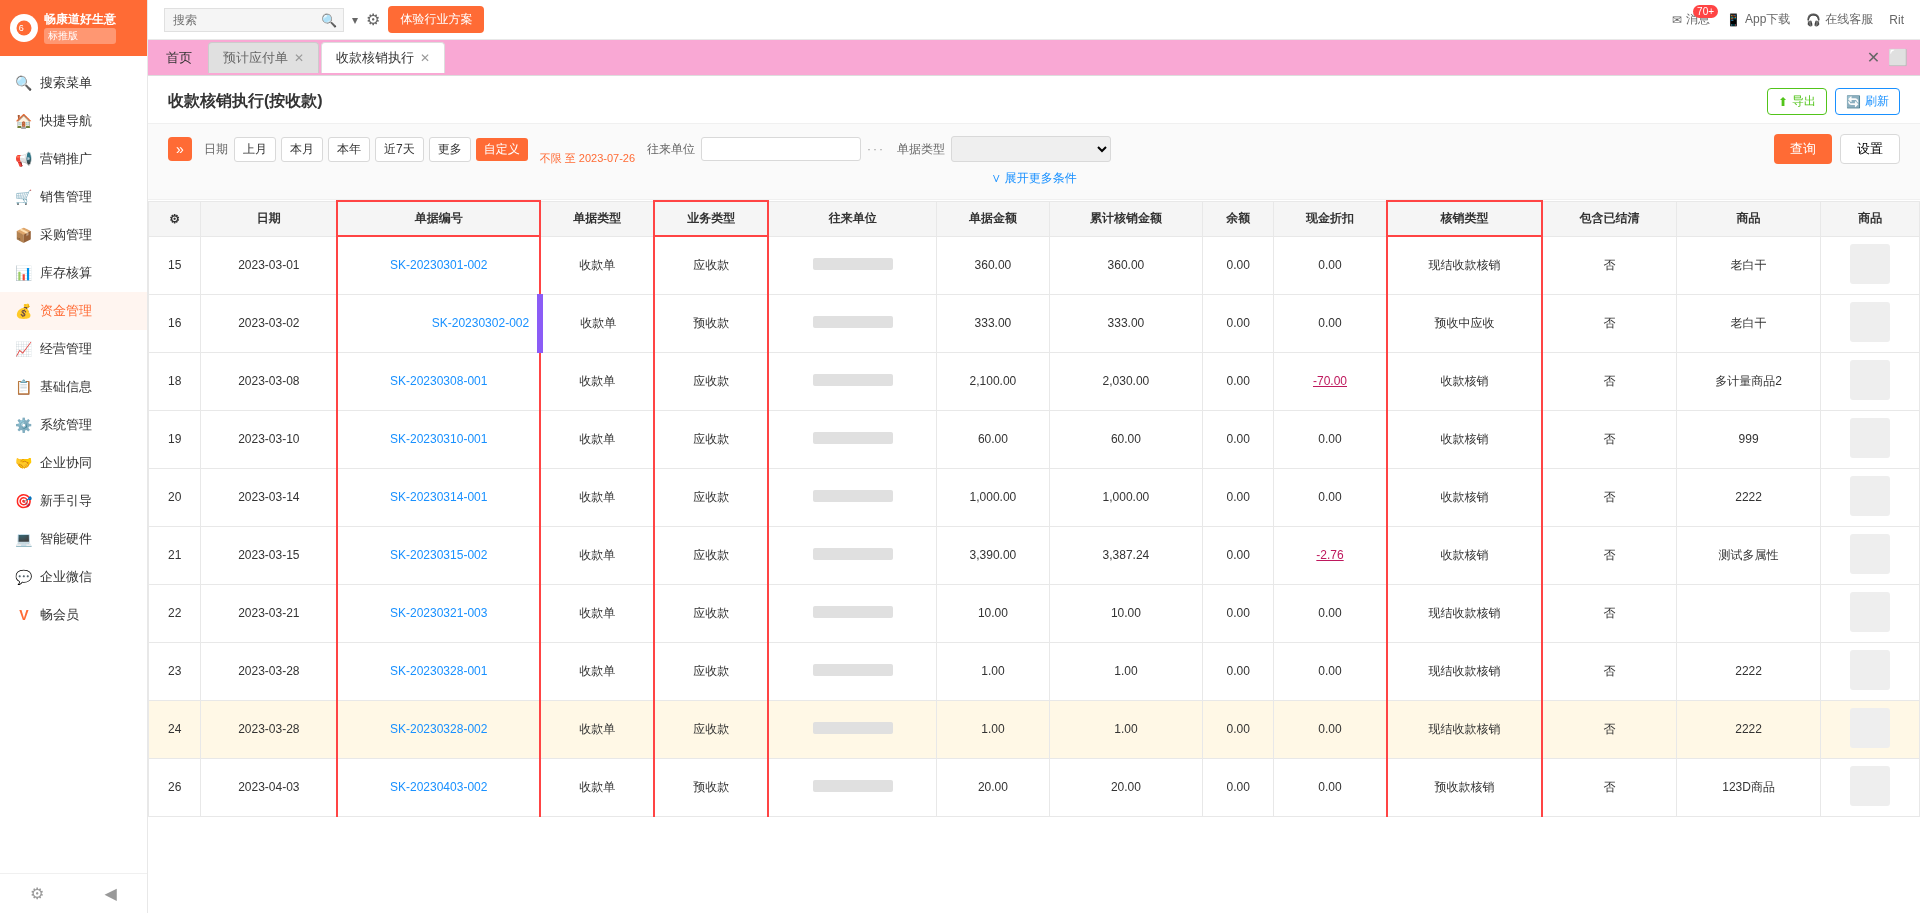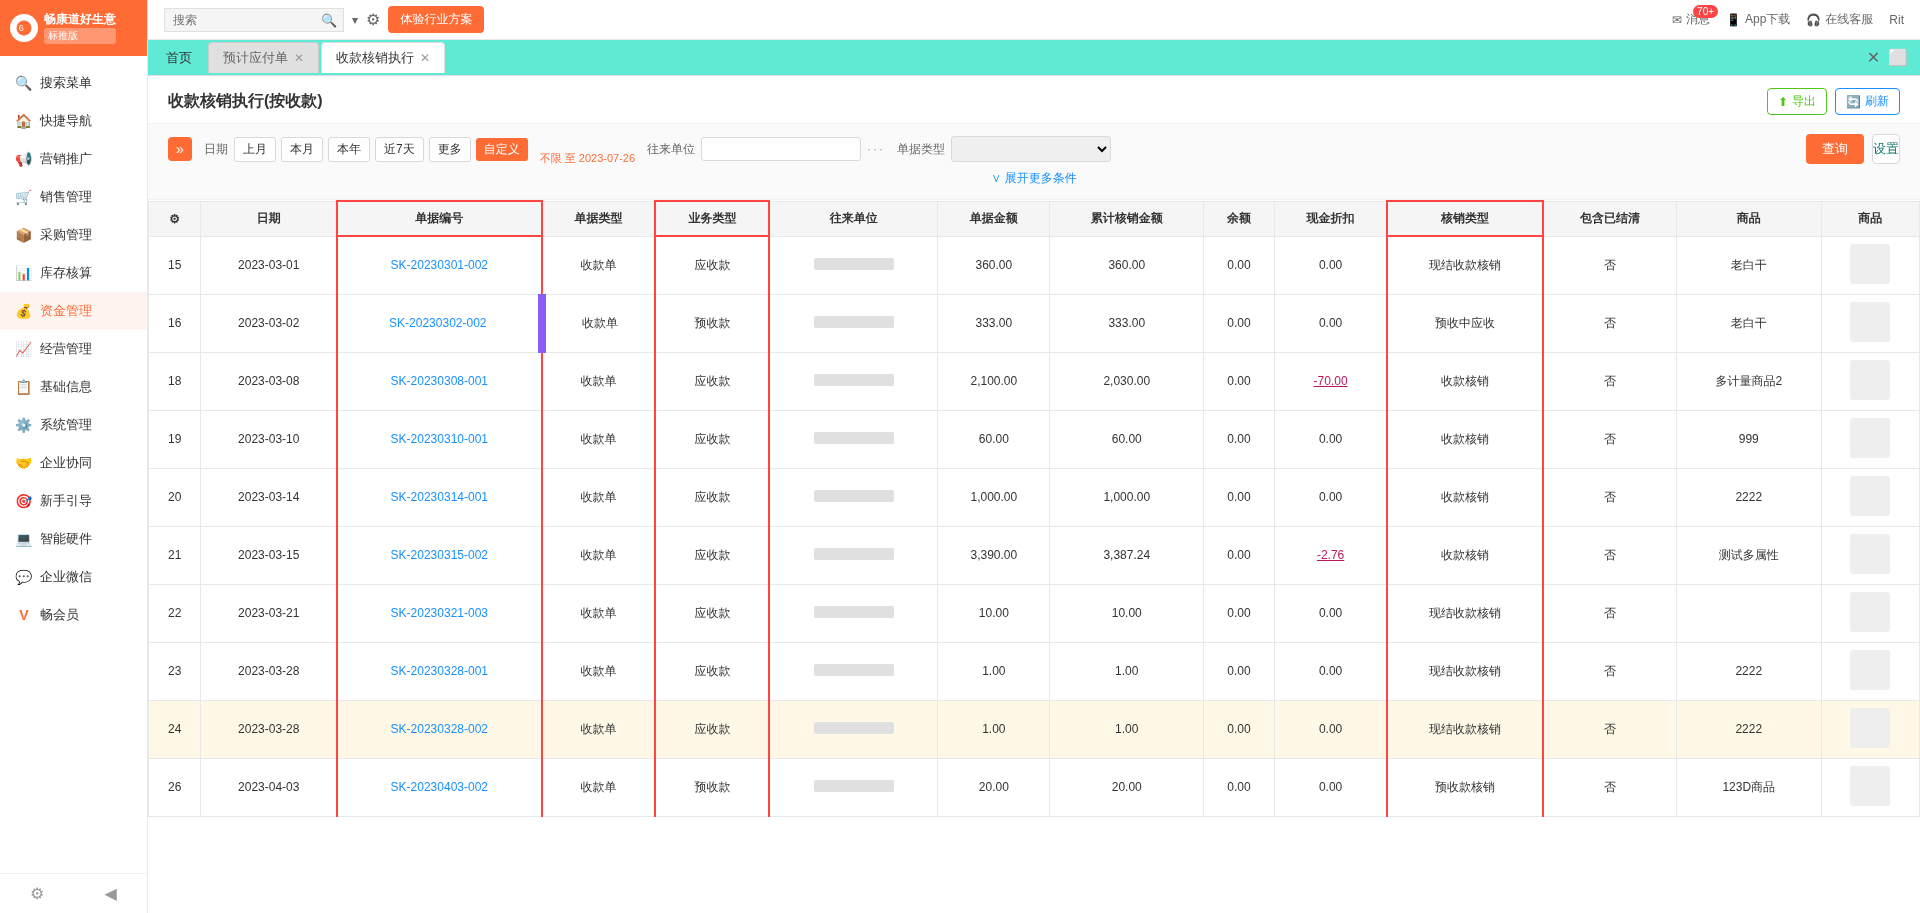--- a/index.html
+++ b/index.html
@@ -30,21 +30,21 @@
     .topbar-gear { color: #666; cursor: pointer; font-size: 16px; }
     .topbar-solution { background: #ff6b35; color: #fff; border: none; border-radius: 4px; padding: 5px 12px; font-size: 12px; cursor: pointer; }
     .topbar-right { display: flex; align-items: center; gap: 16px; color: #666; font-size: 12px; }
     .topbar-msg { display: flex; align-items: center; gap: 4px; cursor: pointer; position: relative; }
     .msg-badge { background: #ff4444; color: #fff; font-size: 10px; padding: 1px 4px; border-radius: 8px; position: absolute; top: -6px; right: -8px; }
     .topbar-app { display: flex; align-items: center; gap: 4px; cursor: pointer; }
     .topbar-service { display: flex; align-items: center; gap: 4px; cursor: pointer; }
     .topbar-user { color: #666; font-size: 12px; }
 
     
-    .tabbar { background: #5eead4; display: flex; align-items: center; border-bottom: 1px solid #ddd; height: 36px; padding: 8px 4px; }
+    .tabbar { background: #f9a8d4; display: flex; align-items: center; border-bottom: 1px solid #ddd; height: 36px; padding: 8px 4px; }
     .tab { display: flex; align-items: center; gap: 6px; padding: 6px 14px; cursor: pointer; font-size: 13px; color: #666; background: #e0e0e0; border-radius: 4px 4px 0 0; margin-right: 2px; border: 1px solid #ccc; border-bottom: none; }
     .tab.active { background: #fff; color: #333; border-color: #ddd; }
     .tab-home { color: #333; background: transparent; border: none; }
     .tab-close { color: #999; font-size: 12px; cursor: pointer; }
     .tab-spacer { flex: 1; }
     .tab-window-btns { display: flex; align-items: center; gap: 8px; padding-right: 8px; color: #666; cursor: pointer; font-size: 16px; }
 
     
     .page-content { flex: 1; overflow: auto; background: #fff; padding: 0; }
 
@@ -62,21 +62,21 @@
     .filter-item { display: flex; align-items: center; gap: 6px; }
     .filter-label { color: #666; white-space: nowrap; }
     .filter-date-group { display: flex; align-items: center; gap: 5px; }
     .filter-date-btn { padding: 3px 8px; border: 1px solid #d9d9d9; border-radius: 3px; background: #fff; cursor: pointer; color: #333; font-size: 12px; }
     .filter-custom-btn { padding: 3px 8px; background: #ff6b35; color: #fff; border: none; border-radius: 3px; cursor: pointer; font-size: 12px; }
     .filter-date-range { color: #ff6b35; font-size: 11px; margin-top: 19px; }
     .filter-input { border: 1px solid #d9d9d9; border-radius: 3px; padding: 4px 8px; font-size: 12px; width: 160px; color: #999; }
     .filter-select { border: 1px solid #d9d9d9; border-radius: 3px; padding: 4px 8px; font-size: 12px; width: 160px; }
     .filter-dots { color: #999; letter-spacing: 2px; }
     .btn-query { background: #ff6b35; color: #fff; border: none; border-radius: 4px; padding: 5px 16px; font-size: 13px; cursor: pointer; }
-    .btn-settings { background: #fff; color: #0f766e; border: 1px solid #d9d9d9; border-radius: 4px; padding: 5px 0; font-size: 13px; cursor: pointer; }
+    .btn-settings { background: #fff; color: #000000; border: 1px solid #d9d9d9; border-radius: 4px; padding: 5px 16px; font-size: 13px; cursor: pointer; }
     .filter-expand-more { text-align: center; padding: 4px; color: #1890ff; cursor: pointer; font-size: 12px; }
     table { width: 100%; border-collapse: collapse; font-size: 12px; }
     th { background: #f5f5f5; border: 1px solid #e8e8e8; padding: 8px 8px; text-align: center; color: #333; font-weight: 600; white-space: nowrap; }
     td { border: 1px solid #e8e8e8; padding: 7px 8px; text-align: center; color: #333; white-space: nowrap; }
     tr.highlighted td { background: #fff8e6; }
     .link-text { color: #1890ff; cursor: pointer; text-decoration: none; }
     .red-text { color: #be185d; text-decoration: underline; }
 
     
     .table-scroll { overflow-x: auto; }
@@ -313,21 +313,21 @@
     <td>0.00</td>
     <td>0.00</td>
     <td style="border-left: 2px solid rgb(255, 68, 68); border-right: 2px solid rgb(255, 68, 68); border-top: 2px solid rgb(255, 68, 68);">现结收款核销</td>
     <td>否</td>
     <td>老白干</td>
     <td><span style="display:inline-block;width:40px;height:40px;background:#eee;border-radius:3px;"></span></td>
   </tr>
             <tr>
     <td>16</td>
     <td>2023-03-02</td>
-    <td style="border-left:2px solid #ff4444;border-right:8px solid #8b5cf6;">
+    <td style="border-left:2px solid #ff4444;border-right:6px solid #8b5cf6;text-align:right;">
       <a class="link-text">SK-20230302-002</a>
     </td>
     <td>收款单</td>
     <td style="border-left:2px solid #ff4444;border-right:2px solid #ff4444;">预收款</td>
     <td><span style="display:inline-block;width:80px;height:12px;background:#e0e0e0;border-radius:2px;"></span></td>
     <td>333.00</td>
     <td>333.00</td>
     <td>0.00</td>
     <td>0.00</td>
     <td style="border-left:2px solid #ff4444;border-right:2px solid #ff4444;">预收中应收</td>

